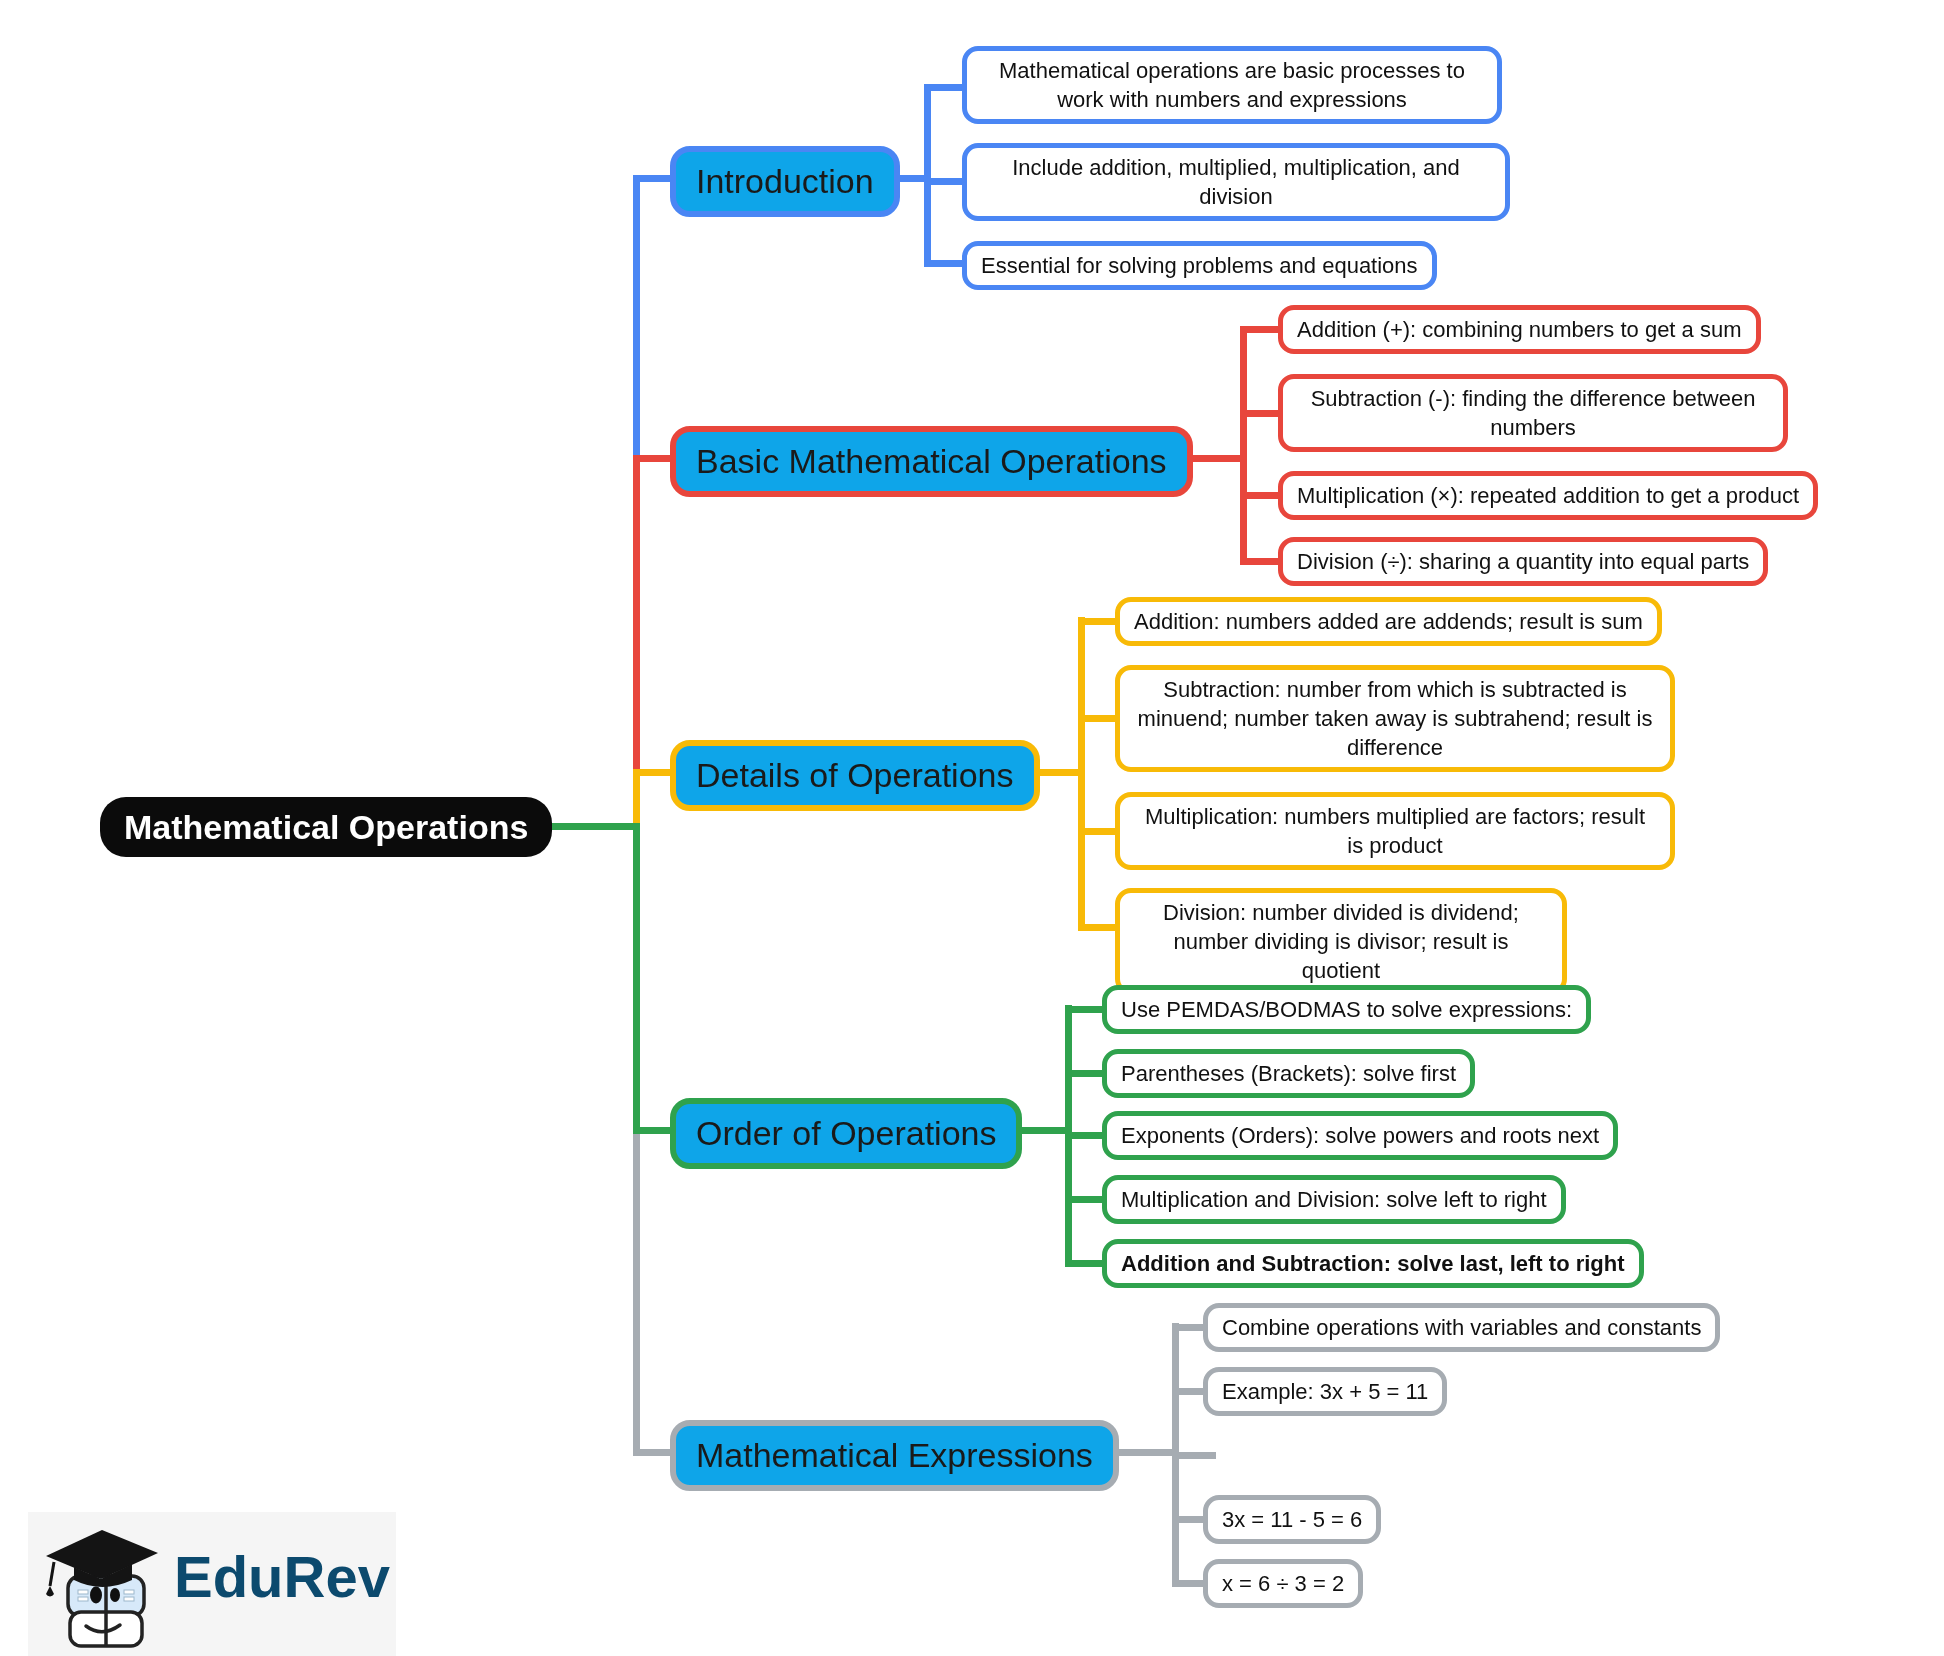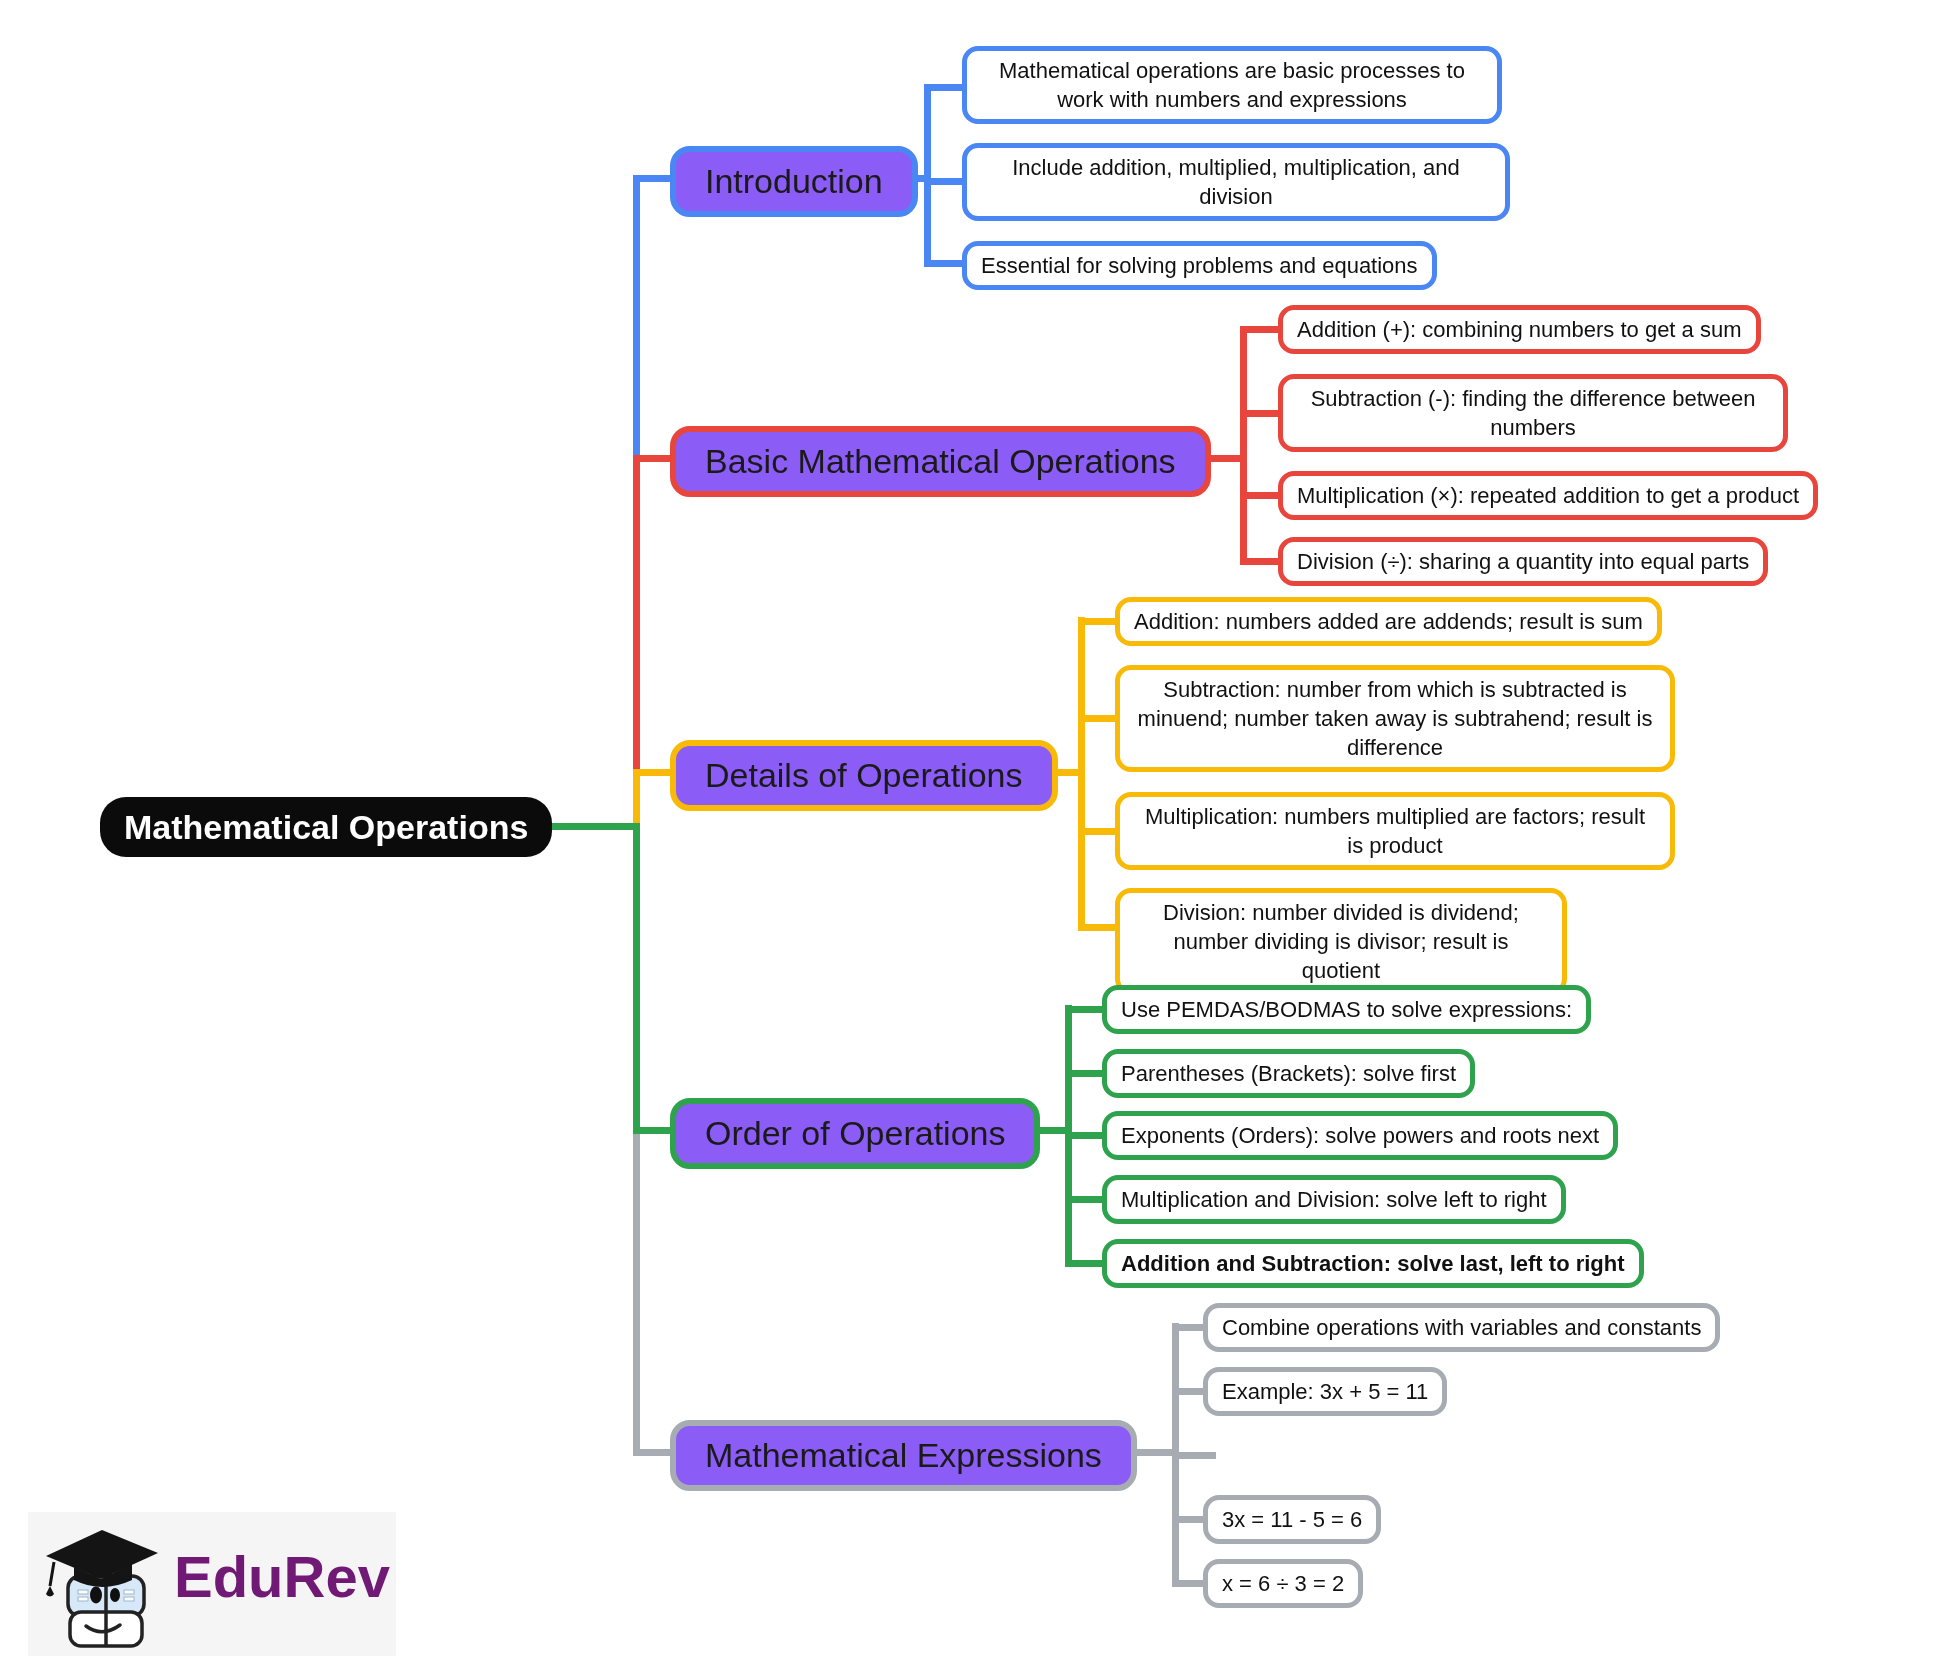--- a/index.html
+++ b/index.html
@@ -11,23 +11,23 @@
     overflow:hidden;
   }
   .line{position:absolute;z-index:1;}
   .bg-blue{background:#4a86f4;}
   .bg-red{background:#e8463c;}
   .bg-yellow{background:#f8ba07;}
   .bg-green{background:#2fa24d;}
   .bg-gray{background:#a6acb2;}
 
   .node{
-    position:absolute;z-index:2;background:#8b5cf6;box-sizing:border-box;
+    position:absolute;z-index:2;background:#0ea5e9;box-sizing:border-box;
     font-size:34px;line-height:1.25;color:#1a1a1a;
-    padding:8px 29px;border:6px solid #000;border-radius:20px;
+    padding:8px 20px;border:6px solid #000;border-radius:20px;
     white-space:nowrap;
   }
   .leaf{
     position:absolute;z-index:2;background:#ffffff;box-sizing:border-box;
     font-size:22px;line-height:29px;color:#111111;
     padding:5px 14px;border:5px solid #000;border-radius:16px;
     text-align:center;
   }
   .leaf.single{white-space:nowrap;}
   .bd-blue{border-color:#4a86f4;}
@@ -42,21 +42,21 @@
     font-size:34px;font-weight:bold;line-height:42px;
     padding:9px 24px;border-radius:26px;white-space:nowrap;
   }
   .logo-wrap{
     position:absolute;left:28px;top:1512px;width:368px;height:144px;
     background:#f5f5f5;z-index:2;
   }
   .mascot{position:absolute;left:10px;top:8px;}
   .brand{
     position:absolute;left:146px;top:36px;
-    font-size:58px;font-weight:bold;color:#701a75;line-height:1;
+    font-size:58px;font-weight:bold;color:#0c4a6e;line-height:1;
   }
 </style>
 </head>
 <body>
 
 <div id="canvas">
 
   <div class="line bg-blue" style="left:633px;top:175px;width:7px;height:280px;"></div>
   <div class="line bg-red" style="left:633px;top:455px;width:7px;height:314px;"></div>
   <div class="line bg-yellow" style="left:633px;top:769px;width:7px;height:58px;"></div>

